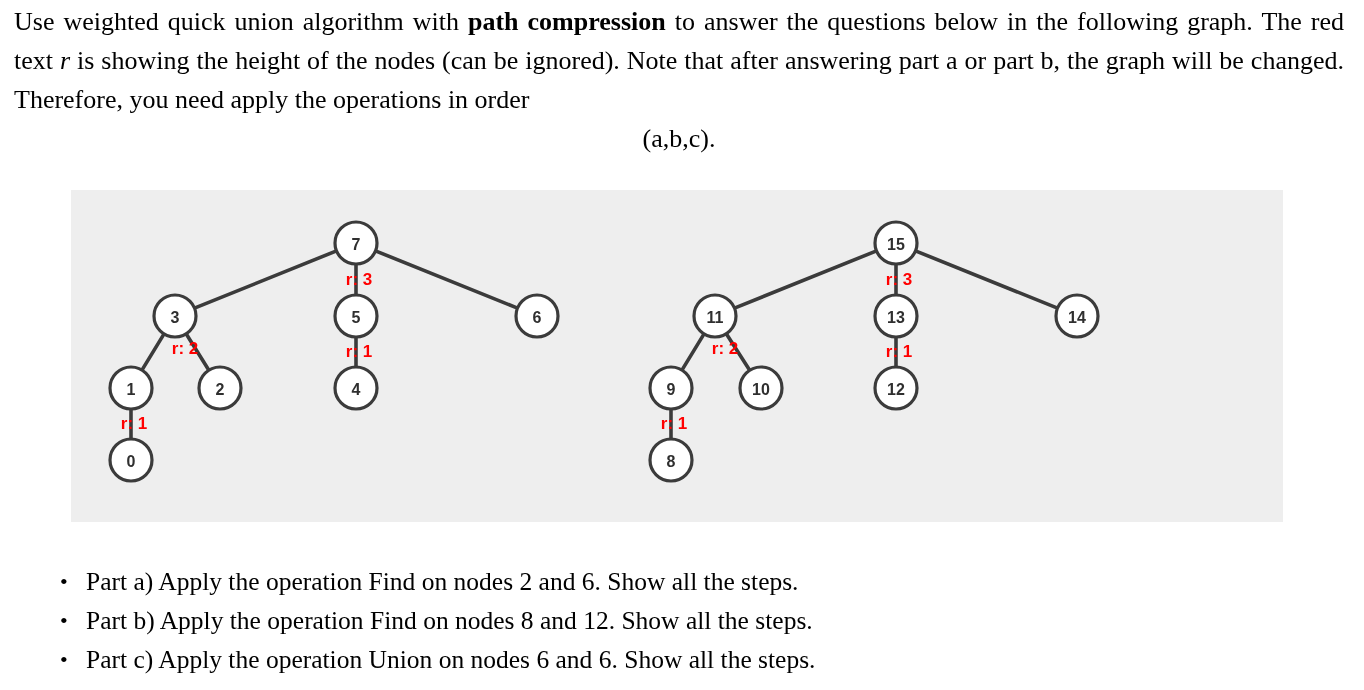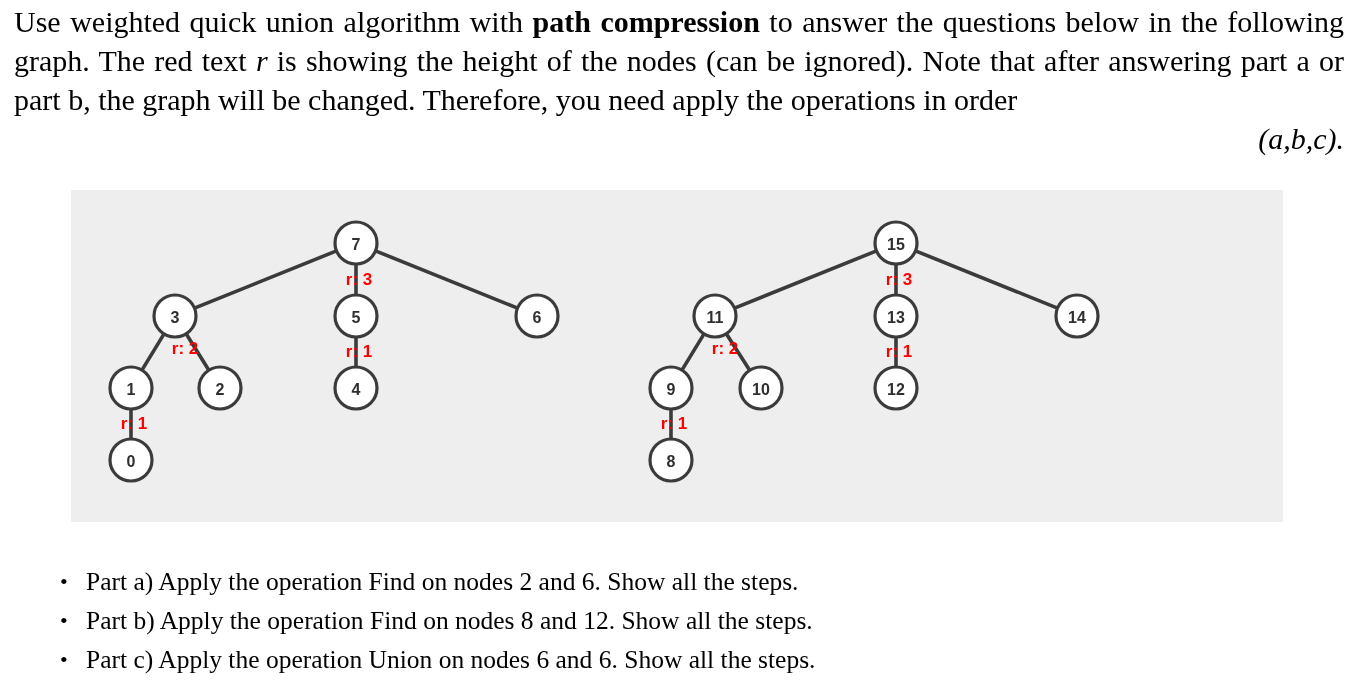--- a/index.html
+++ b/index.html
@@ -15,29 +15,29 @@
     font-family: "Liberation Serif", "DejaVu Serif", serif;
     color: #000000;
   }
 
   
   #intro {
     position: absolute;
     left: 14px;
     top: 2px;
     width: 1330px;
-    font-size: 30px;
+    font-size: 26px;
     line-height: 39px;
     text-align: justify;
     text-justify: inter-word;
     color: #000;
   }
   #intro .bold { font-weight: bold; }
   #intro .ital { font-style: italic; }
-  #intro .lastline { display: block; text-align: right; font-style: italic; }
+  #intro .lastline { display: block; text-align: center; }
 
   
   #graph-panel {
     position: absolute;
     left: 71px;
     top: 190px;
     width: 1212px;
     height: 332px;
     background: #eeeeee;
   }

